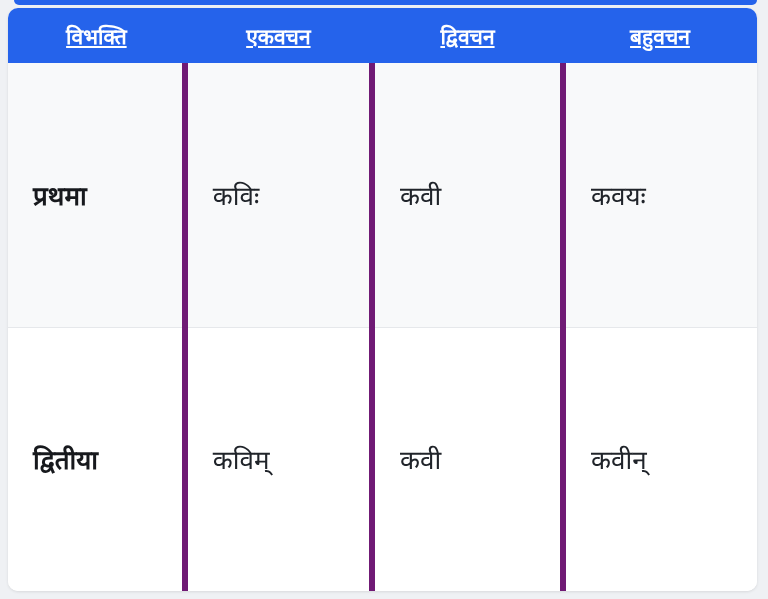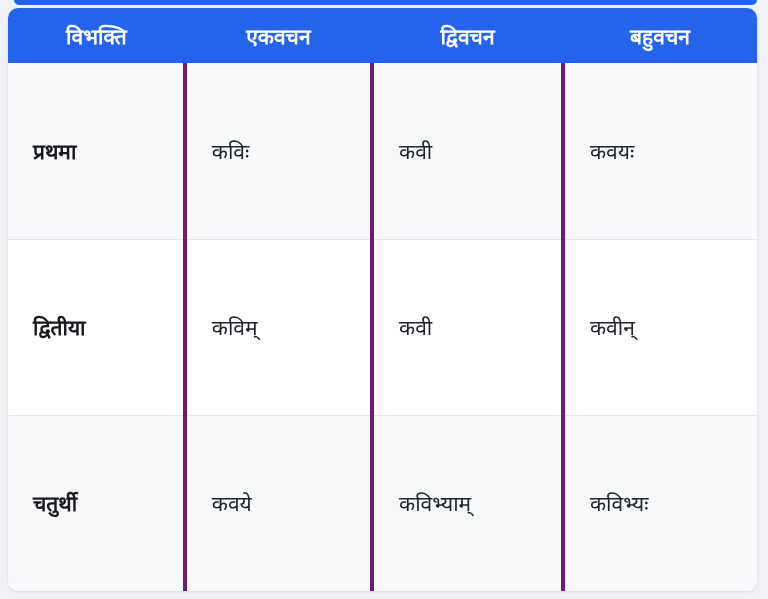--- a/index.html
+++ b/index.html
@@ -34,32 +34,33 @@
   col.c3 { width:25.5%; }
   col.c4 { width:25.9%; }
   thead th {
     height:55px;
     background:#2563eb;
     color:#ffffff;
     font-size:21px;
     font-weight:700;
     text-align:center;
     vertical-align:middle;
+    text-decoration:underline;
   }
   tbody td {
     height:66px;
-    font-size:21px;
+    font-size:26px;
     color:#20242a;
     text-align:left;
     vertical-align:middle;
     padding-left:25px;
     background:#ffffff;
   }
   tbody tr:nth-child(odd) td { background:#f8f9fa; }
-  tbody td + td { border-left:4px solid #701a75; }
+  tbody td + td { border-left:6px solid #701a75; }
   tbody tr + tr td { border-top:1px solid #e6e8eb; }
   tbody td.row-label { font-weight:700; color:#17191d; }
 </style>
 </head>
 <body>
 
 <div class="page">
 
   <div class="clipped-bar"></div>
 
@@ -85,23 +86,17 @@
           <td>कविः</td>
           <td>कवी</td>
           <td>कवयः</td>
         </tr>
         <tr>
           <td class="row-label">द्वितीया</td>
           <td>कविम्</td>
           <td>कवी</td>
           <td>कवीन्</td>
         </tr>
-        <tr>
-          <td class="row-label">चतुर्थी</td>
-          <td>कवये</td>
-          <td>कविभ्याम्</td>
-          <td>कविभ्यः</td>
-        </tr>
       </tbody>
     </table>
   </div>
 
 </div>
 
 </body></html>

